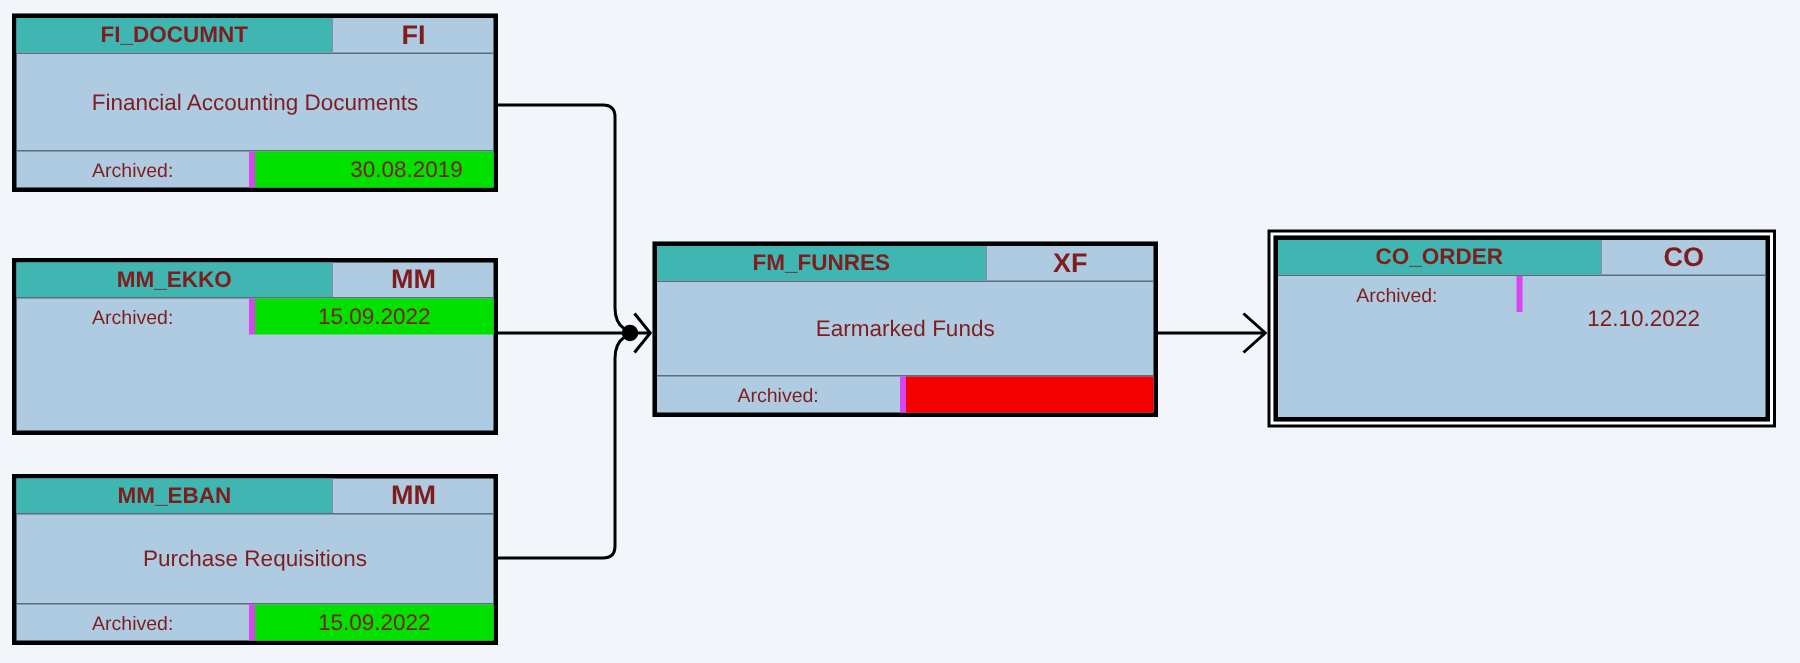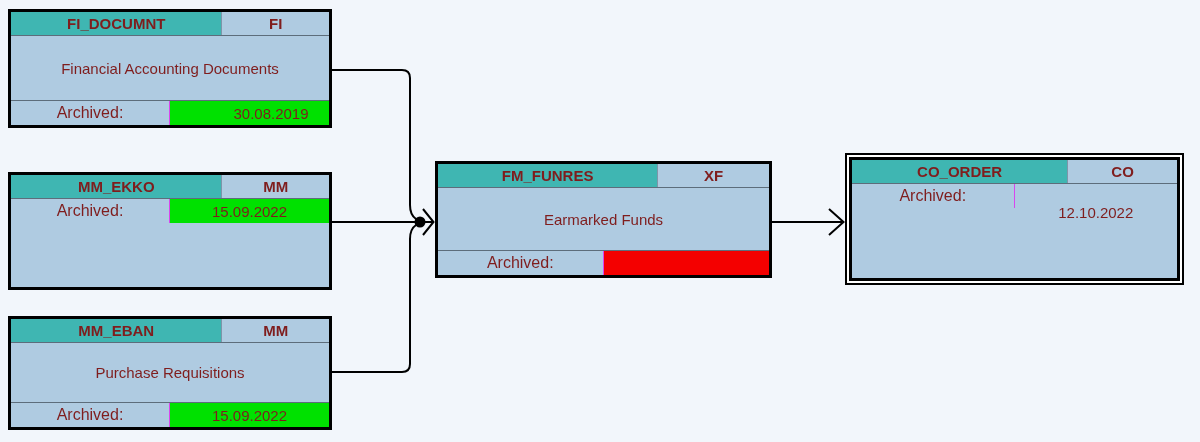--- a/index.html
+++ b/index.html
@@ -35,35 +35,35 @@
     width:66.5%;
     background: var(--teal, #3fb6b2);
     border-right:1px solid #7e95a9;
     display:flex; align-items:center; justify-content:center;
     font-size:15px; font-weight:bold;
     box-sizing:border-box;
   }
   .hdr-app {
     flex:1;
     display:flex; align-items:center; justify-content:center;
-    font-size:15px; font-weight:bold;
+    font-size:18px; font-weight:bold;
   }
   .body {
     flex:1 1 auto;
     display:flex; align-items:center; justify-content:center;
     font-size:15px;
     border-bottom:1px solid #5d6d7b;
     text-align:center;
   }
   .foot { display:flex; height:24px; flex:0 0 auto; }
   .foot-label {
     width:50%;
-    border-right:1px solid #d946ef;
+    border-right:4px solid #d946ef;
     display:flex; align-items:center; justify-content:center;
-    font-size:16px;
+    font-size:13px;
     box-sizing:border-box;
   }
   .foot-value {
     flex:1;
     display:flex; align-items:center; justify-content:center;
     font-size:15px;
   }
   #edges { position:absolute; left:0; top:0; pointer-events:none; }
 </style>
 </head>

